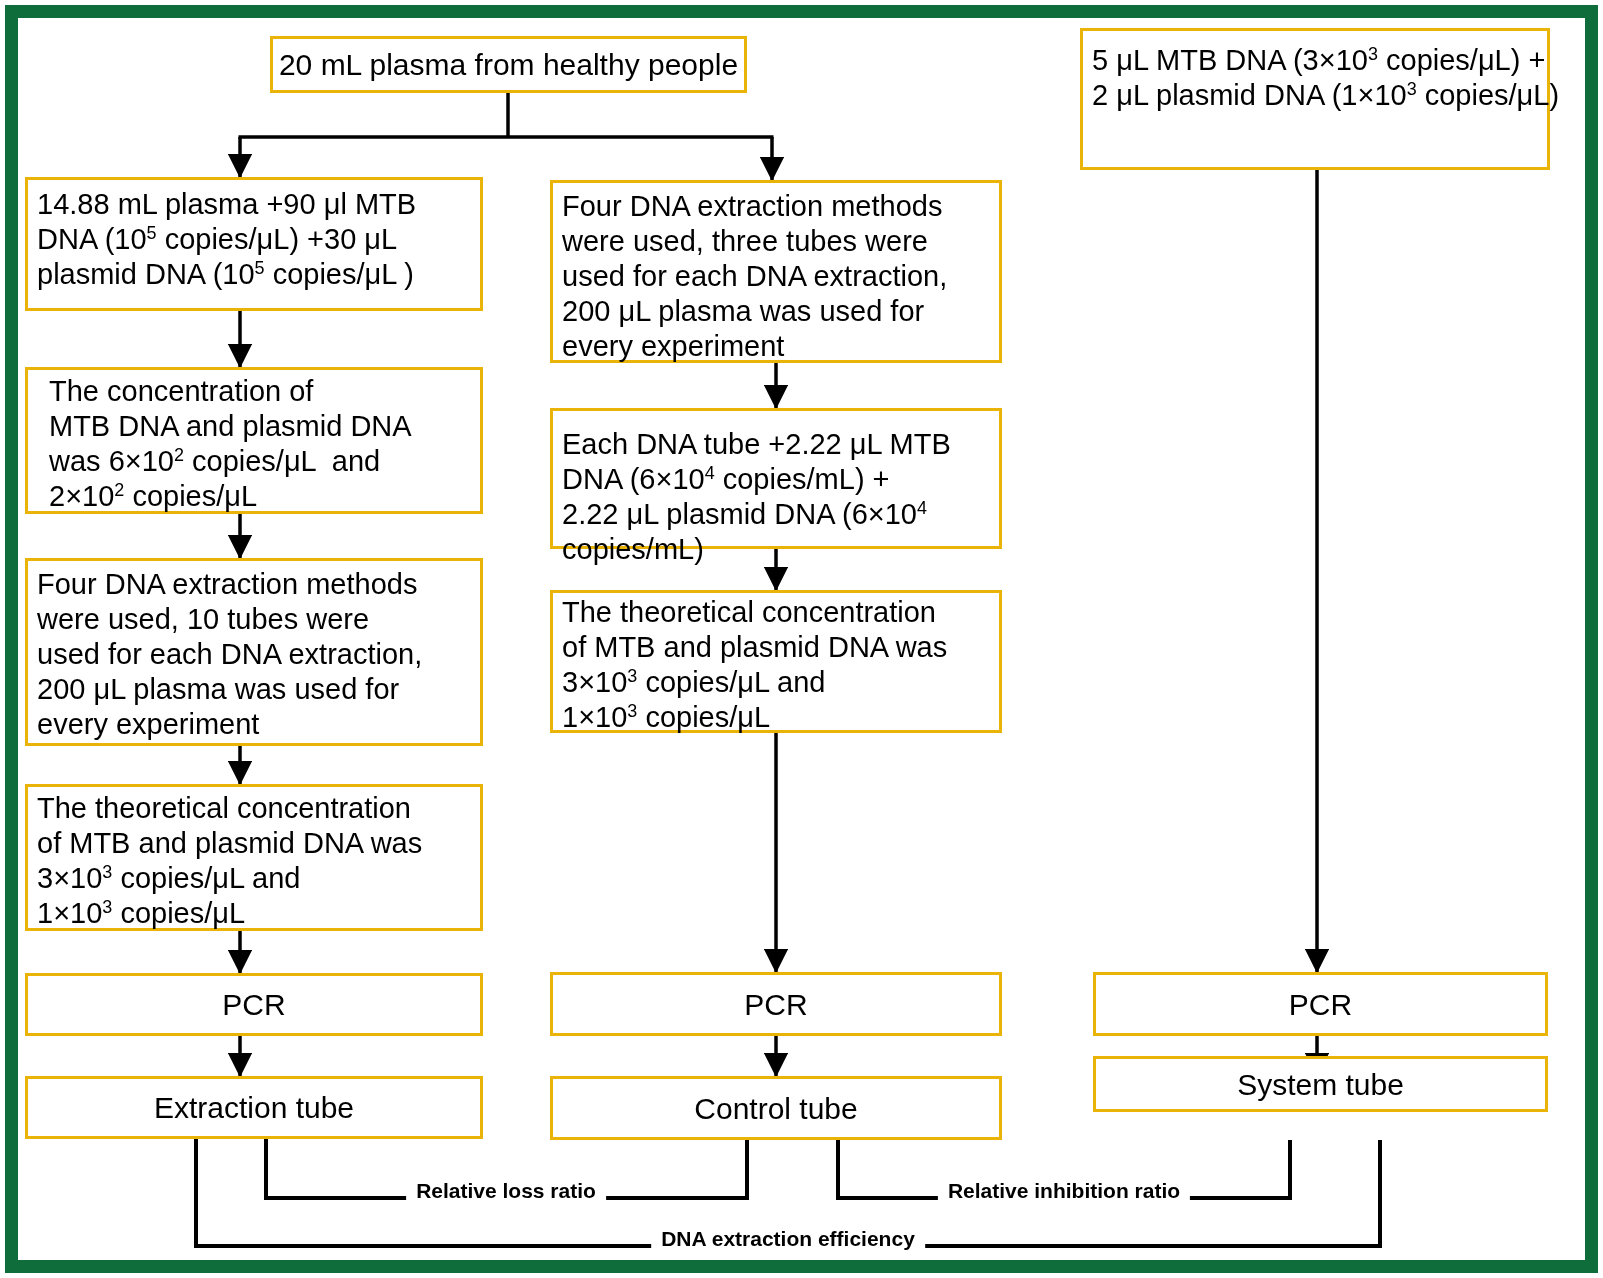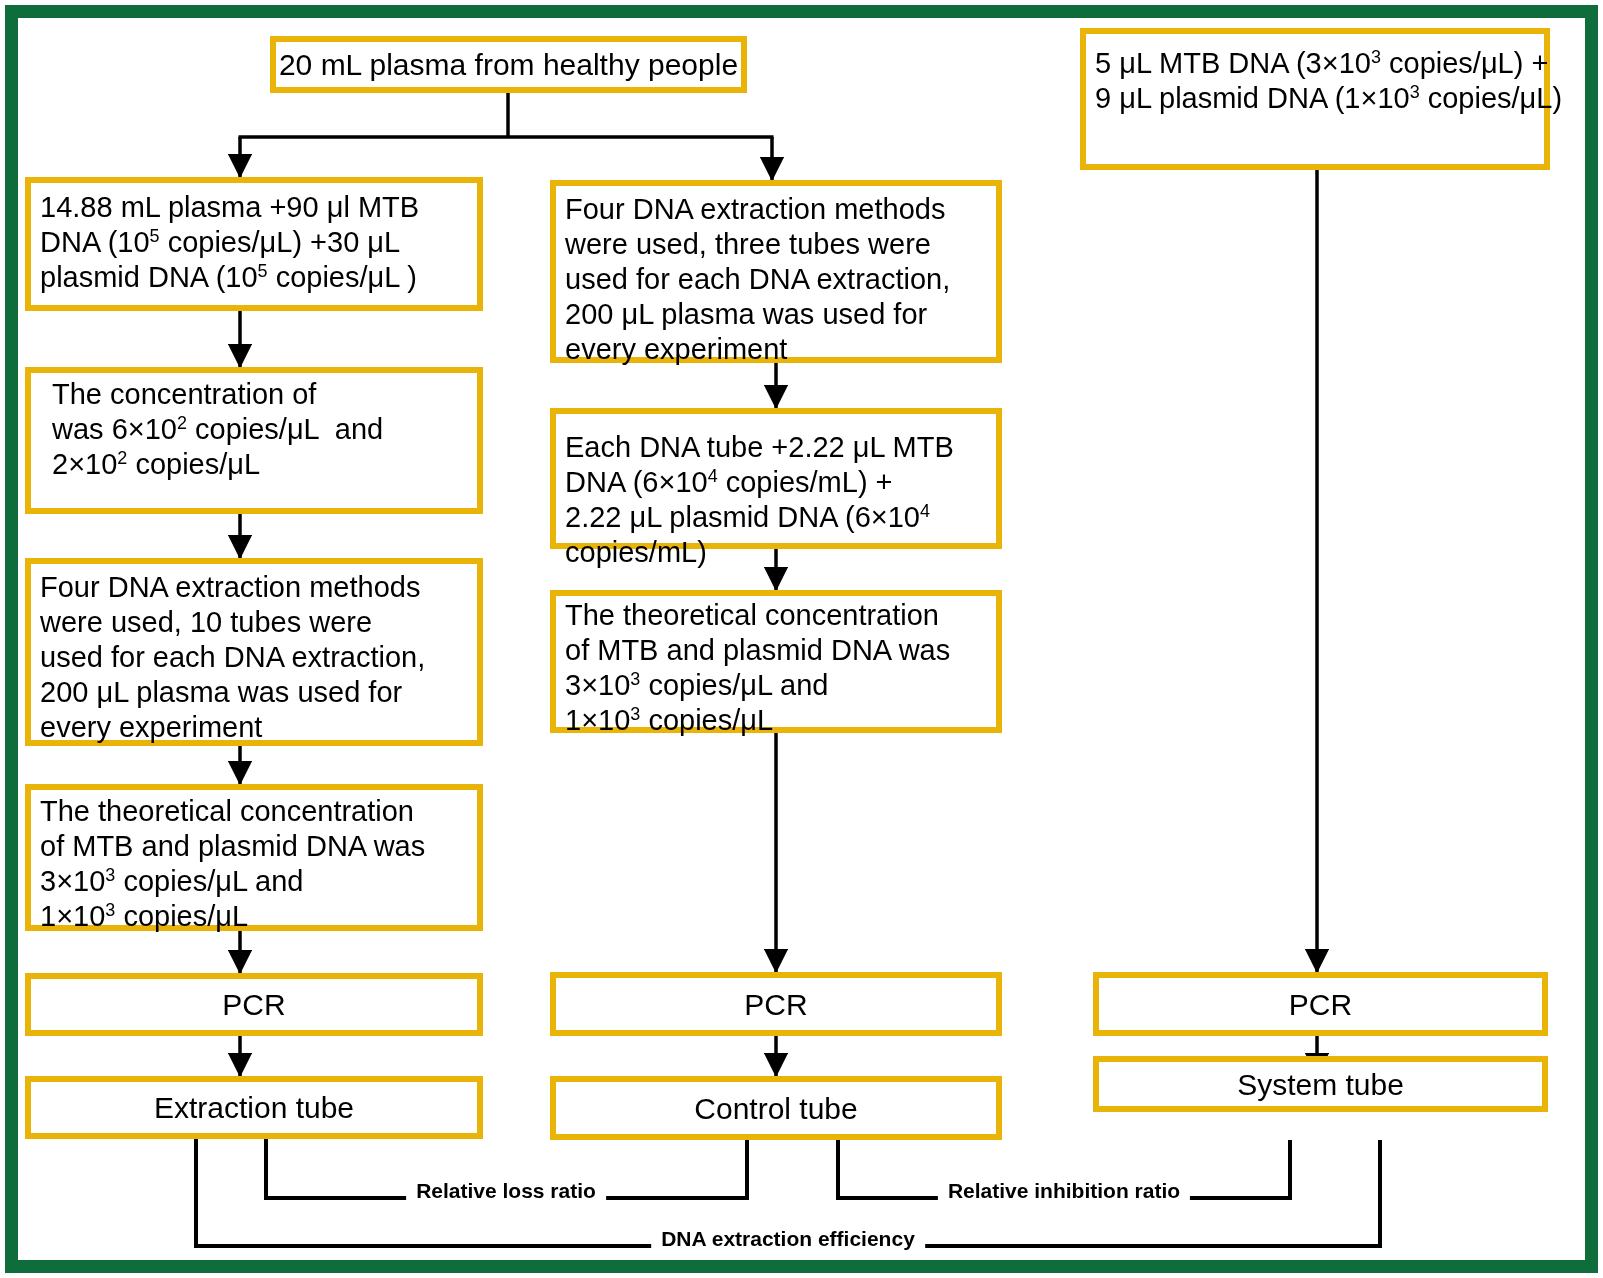--- a/index.html
+++ b/index.html
@@ -1,20 +1,20 @@
 <!DOCTYPE html>
 <html><head>
 <meta charset="utf-8">
 <style>
   html,body{margin:0;padding:0;background:#ffffff;}
   #canvas{position:relative;width:1603px;height:1278px;background:#ffffff;overflow:hidden;
           font-family:"Liberation Sans","DejaVu Sans",sans-serif;color:#000;}
   .frame{position:absolute;left:5px;top:5px;right:5px;bottom:5px;border:13px solid #0f6c3b;pointer-events:none;}
   svg.wires{position:absolute;left:0;top:0;}
-  .box{position:absolute;background:#fff;border:6px solid #eab308;box-sizing:border-box;
+  .box{position:absolute;background:#fff;border:3px solid #eab308;box-sizing:border-box;
        font-size:29px;line-height:35px;padding:4px 9px;}
   .box .ln{white-space:pre;}
   .box sup{font-size:62%;line-height:0;vertical-align:baseline;position:relative;top:-0.55em;}
   .box.center{display:flex;align-items:center;justify-content:center;text-align:center;
               font-size:30px;padding:0;}
   .blabel{position:absolute;transform:translate(-50%,-50%);font-weight:bold;font-size:21px;
           background:#fff;padding:0 10px;white-space:nowrap;}
 </style>
 </head>
 <body>
@@ -57,31 +57,32 @@
       <path d="M196,1138 V1246 H1380 V1140"></path>
     </g>
   </svg>
 
   <div class="box center" style="left:270px;top:36px;width:477px;height:57px;">
       <div class="ln"><span>20 mL plasma from healthy people</span></div>
     </div>
 
   <div class="box" style="left:1080px;top:28px;width:470px;height:142px;padding-top:12px;">
       <div class="ln"><span>5 μL MTB DNA (3×10</span><sup>3</sup><span> copies/μL) +</span></div>
-      <div class="ln"><span>9 μL plasmid DNA (1×10</span><sup>3</sup><span> copies/μL)</span></div>
+      <div class="ln"><span>2 μL plasmid DNA (1×10</span><sup>3</sup><span> copies/μL)</span></div>
     </div>
 
   <div class="box" style="left:25px;top:177px;width:458px;height:134px;padding-top:7px;">
       <div class="ln"><span>14.88 mL plasma +90 μl MTB</span></div>
       <div class="ln"><span>DNA (10</span><sup>5</sup><span> copies/μL) +30 μL</span></div>
       <div class="ln"><span>plasmid DNA (10</span><sup>5</sup><span> copies/μL )</span></div>
     </div>
 
   <div class="box" style="left:25px;top:367px;width:458px;height:147px;padding-left:21px;">
       <div class="ln"><span>The concentration of</span></div>
+      <div class="ln"><span>MTB DNA and plasmid DNA</span></div>
       <div class="ln"><span>was 6×10</span><sup>2</sup><span> copies/μL  and</span></div>
       <div class="ln"><span>2×10</span><sup>2</sup><span> copies/μL</span></div>
     </div>
 
   <div class="box" style="left:25px;top:558px;width:458px;height:188px;padding-top:6px;">
       <div class="ln"><span>Four DNA extraction methods</span></div>
       <div class="ln"><span>were used, 10 tubes were</span></div>
       <div class="ln"><span>used for each DNA extraction,</span></div>
       <div class="ln"><span>200 μL plasma was used for</span></div>
       <div class="ln"><span>every experiment</span></div>

